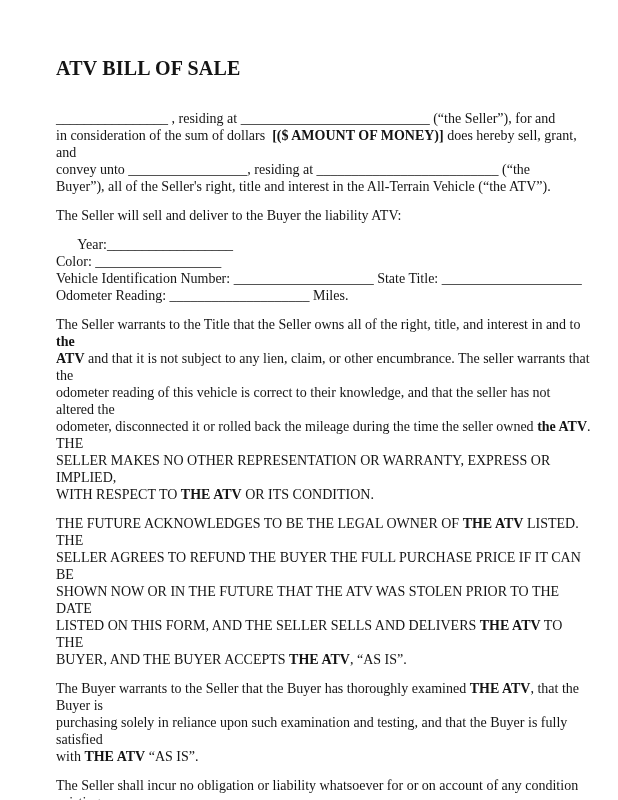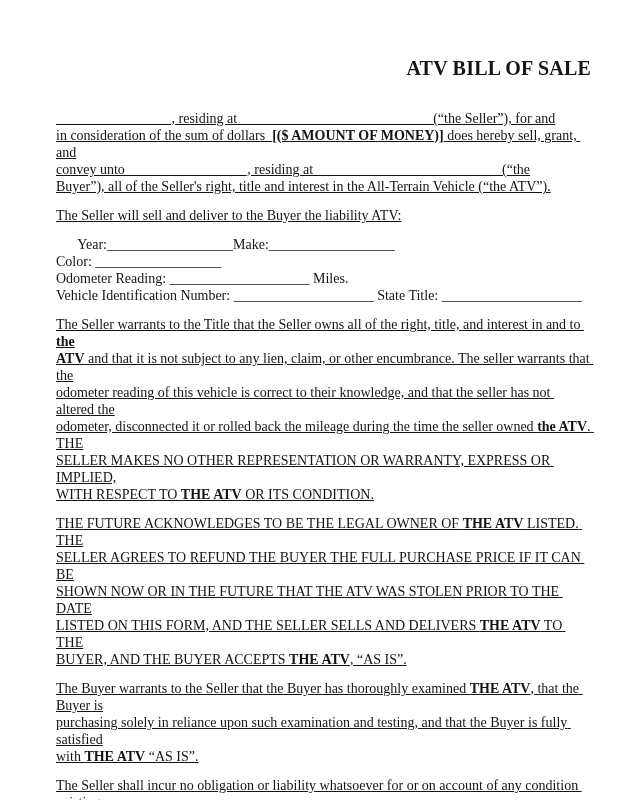--- a/index.html
+++ b/index.html
@@ -15,30 +15,29 @@
     box-sizing: border-box;
     padding: 56px 27px 0 56px;
     font-family: "Liberation Serif", serif;
     font-size: 14px;
     line-height: 17px;
     color: #141414;
     overflow: hidden;
   }
   .doc-title {
     margin: 0 0 30px 0;
-    text-align: right;
+    text-align: left;
     font-size: 20px;
     line-height: 24px;
     font-weight: bold;
     letter-spacing: 0.2px;
   }
   .para {
     margin: 12px 0 0 0;
     white-space: pre-wrap;
-    text-decoration: underline;
   }
   .para:first-of-type { margin-top: 0; }
   .fields {
     margin: 12px 0 0 0;
   }
   .field-row {
     display: flex;
   }
   .field-col1 { width: 177px; flex: 0 0 auto; text-align: right; }
   .field-col2 { flex: 1; }
@@ -54,30 +53,29 @@
   <p class="para"><span>________________ , residing at ___________________________ (“the Seller”), for and
 in consideration of the sum of dollars  </span><span style="font-weight: bold;">[($ AMOUNT OF MONEY)]</span><span> does hereby sell, grant, and
 convey unto _________________, residing at __________________________ (“the
 Buyer”), all of the Seller's right, title and interest in the All-Terrain Vehicle (“the ATV”).</span></p>
 
   <p class="para">The Seller will sell and deliver to the Buyer the liability ATV:</p>
 
   <div class="fields">
     <div class="field-row">
       <span class="field-col1">Year:__________________</span>
-      <span class="field-col2">Make:__________________</span>
     </div>
     <div class="field-row">
       <span class="field-col2">Color: __________________</span>
     </div>
     <div class="field-row">
-      <span class="field-full">Odometer Reading: ____________________ Miles.</span>
+      <span class="field-full">Vehicle Identification Number: ____________________ State Title: ____________________</span>
     </div>
     <div class="field-row">
-      <span class="field-full">Vehicle Identification Number: ____________________ State Title: ____________________</span>
+      <span class="field-full">Odometer Reading: ____________________ Miles.</span>
     </div>
   </div>
 
   <p class="para"><span>The Seller warrants to the Title that the Seller owns all of the right, title, and interest in and to </span><span style="font-weight: bold; text-align: right;">the
 ATV</span><span> and that it is not subject to any lien, claim, or other encumbrance. The seller warrants that the
 odometer reading of this vehicle is correct to their knowledge, and that the seller has not altered the
 odometer, disconnected it or rolled back the mileage during the time the seller owned </span><span style="font-weight: bold;">the ATV</span><span>. THE
 SELLER MAKES NO OTHER REPRESENTATION OR WARRANTY, EXPRESS OR IMPLIED,
 WITH RESPECT TO </span><span style="font-weight: bold;">THE ATV</span><span> OR ITS CONDITION.</span></p>
 

